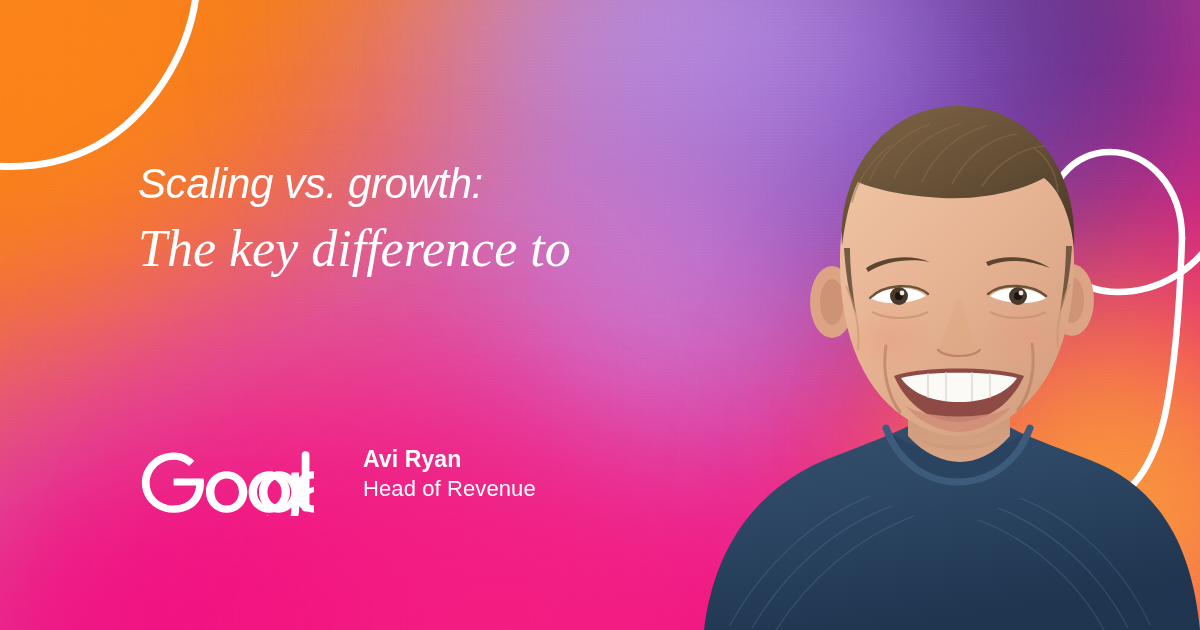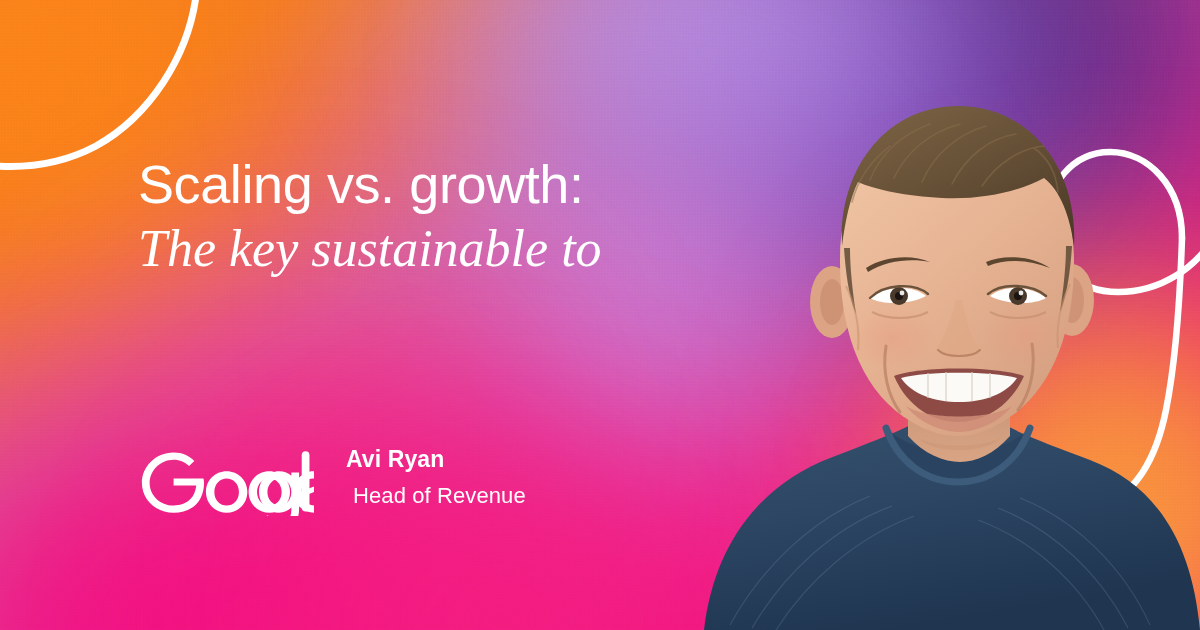--- a/index.html
+++ b/index.html
@@ -125,45 +125,46 @@
   
   .headline {
     position: absolute;
     left: 138px;
     top: 152px;
     width: 640px;
   }
   .headline .line1 {
     font-family: "Liberation Sans", sans-serif;
     font-weight: 300;
-    font-size: 54px;
+    font-size: 42px;
     line-height: 64px;
     letter-spacing: -0.4px;
     color: #ffffff;
     margin: 0 0 2px 0;
     white-space: nowrap;
+    font-style: italic;
   }
   .headline .line2 {
     font-family: "Liberation Serif", serif;
     font-style: italic;
     font-weight: 400;
     font-size: 52px;
     line-height: 62px;
     color: #ffffff;
     margin: 0;
   }
 
   
   .byline {
     position: absolute;
     left: 138px;
     top: 440px;
     display: flex;
     align-items: flex-start;
-    gap: 32px;
+    gap: 49px;
   }
   .brand-logo {
     width: 176px;
     height: 70px;
     flex: 0 0 auto;
     margin-top: 6px;
   }
   .brand-logo svg { display: block; width: 100%; height: 100%; }
 
   .speaker { color: #ffffff; padding-top: 4px; }
@@ -172,21 +173,21 @@
     font-size: 23px;
     line-height: 30px;
     letter-spacing: 0.1px;
     margin: 0;
   }
   .speaker-role {
     font-weight: 400;
     font-size: 22px;
     line-height: 29px;
     letter-spacing: 0.1px;
-    margin: 7px;
+    margin: 0;
   }
 </style>
 </head>
 <body>
 
 <div class="canvas">
 
   <div class="bg-base"></div>
   <div class="bg-blob blob-orange-left"></div>
   <div class="bg-blob blob-purple-main"></div>
@@ -370,21 +371,21 @@
         <path d="M 206 296 C 202 322, 208 346, 220 362" fill="none" stroke="#bb8264" stroke-width="3" stroke-linecap="round" opacity="0.75"></path>
         <path d="M 352 294 C 356 320, 350 344, 338 360" fill="none" stroke="#bb8264" stroke-width="3" stroke-linecap="round" opacity="0.75"></path>
       </g>
 
       <path d="M 238 388 C 254 398, 304 398, 320 388 C 306 404, 252 404, 238 388 Z" fill="#c68f6e" opacity="0.35"></path>
     </svg>
   </div>
 
   <div class="headline">
     <p class="line1">Scaling vs. growth:</p>
-    <p class="line2">The key sustainable to</p>
+    <p class="line2">The key difference to</p>
   </div>
 
   <div class="byline">
 
     <div class="brand-logo">
       <svg viewBox="0 0 272 104">
 
         <path d="M 55 8
                  C 27 8, 6 30, 6 55
                  C 6 80, 27 101, 55 101

